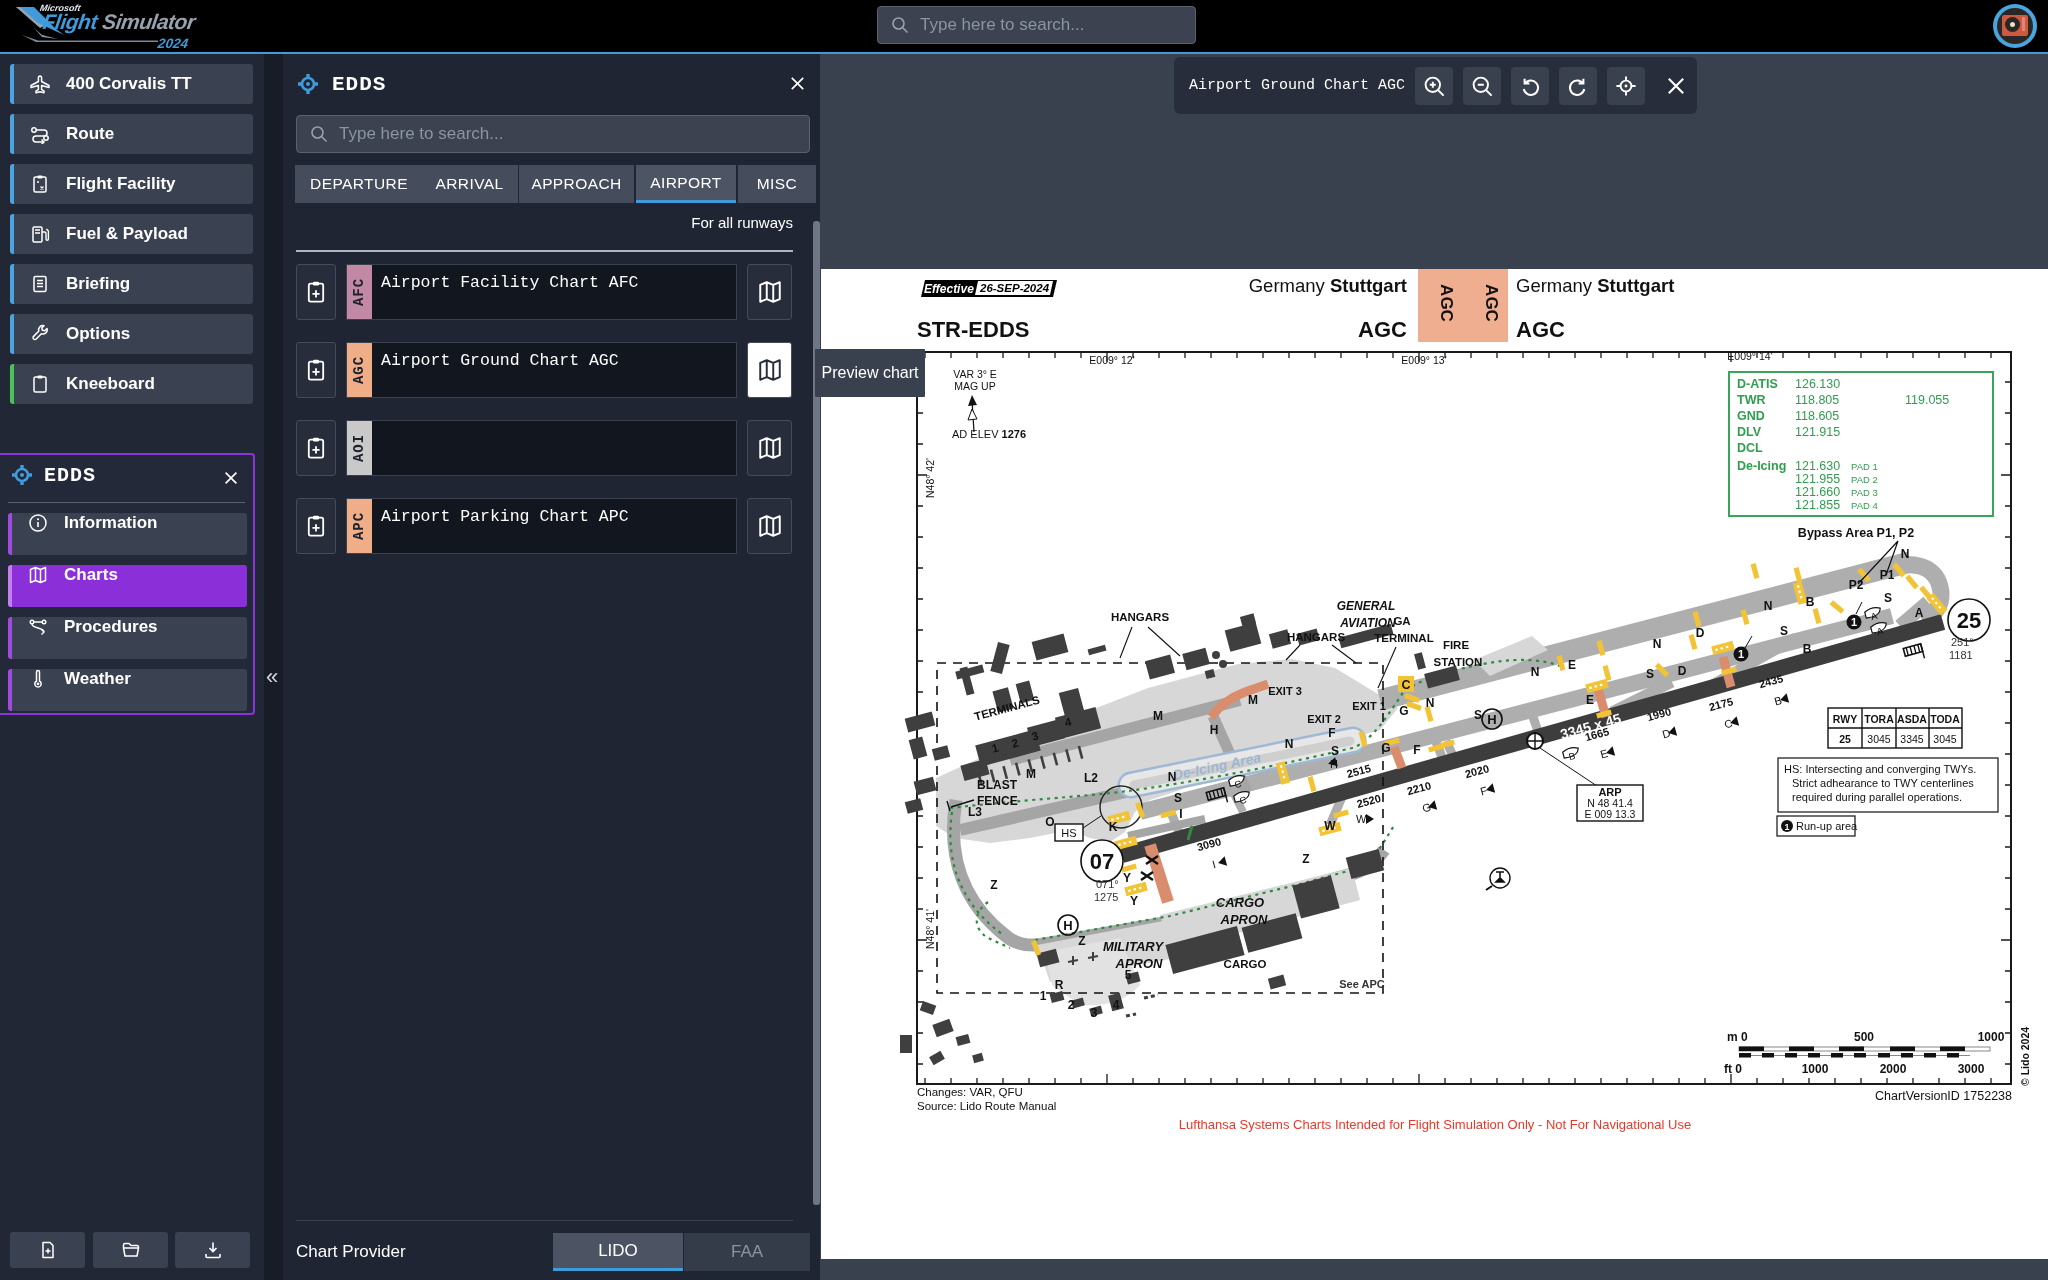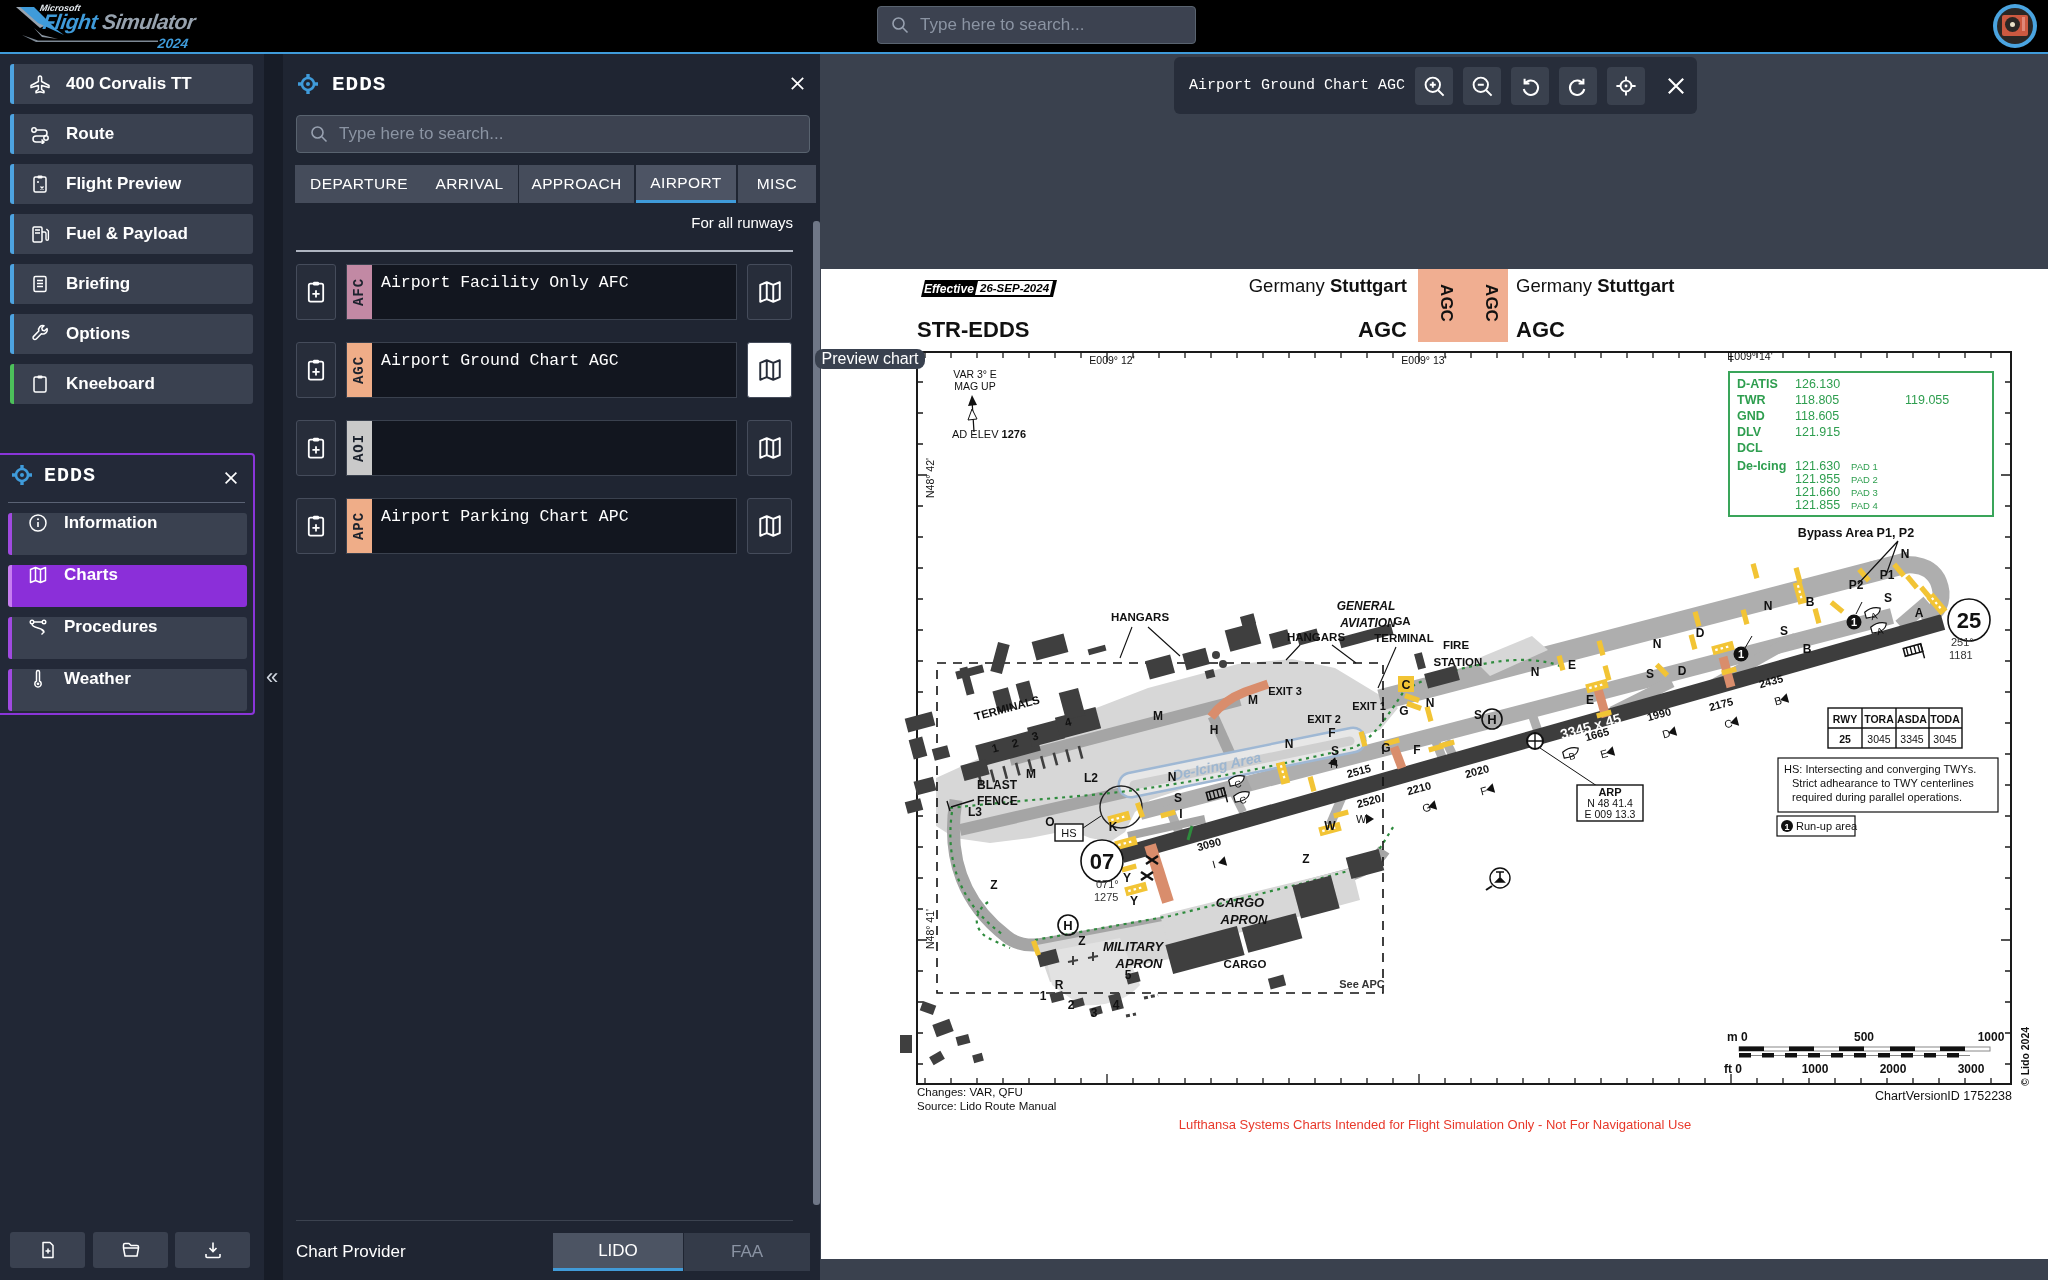--- a/index.html
+++ b/index.html
@@ -52,22 +52,22 @@
 #lido { position:absolute; left:270px; top:1179px; width:130px; height:38px; background:#4c5463;
   color:#fff; font-size:17px; display:flex; align-items:center; justify-content:center;
   border-bottom:3px solid #419bd8; }
 #faa { position:absolute; left:401px; top:1179px; width:126px; height:38px; background:#343b49;
   color:#8a93a3; font-size:17px; display:flex; align-items:center; justify-content:center; }
 #toolbar { position:absolute; left:354px; top:3px; width:523px; height:57px; background:#272d3a;
   border-radius:6px; display:flex; align-items:center; }
 #toolbar .title { color:#fff; white-space:nowrap; font-size:15px; font-family:"Liberation Mono",monospace; margin-left:15px; }
 .tbtn { width:38px; height:38px; background:#3a414e; border-radius:4px; margin-left:10px;
   display:flex; align-items:center; justify-content:center; }
-#tooltip { position:absolute; left:815px; top:349px; width:110px; height:20px; background:#39414f;
-  border-radius:8px; color:#fff; font-size:16px; display:flex; align-items:center; justify-content:center; z-index:5;}
+#tooltip { position:absolute; left:815px; top:349px; width:110px; height:48px; background:#39414f;
+  border-radius:1px; color:#fff; font-size:16px; display:flex; align-items:center; justify-content:center; z-index:5;}
 </style></head><body>
 
 <div id="topbar">
   <div style="position:absolute;left:10px;top:2px;width:220px;height:48px;">
     <svg width="60" height="46" style="position:absolute;left:2px;top:2px">
       <path d="M4 3 L16 3 L34 21 L28 24 Z" fill="#99a3ae"></path>
       <path d="M8 3 L22 3 L44 25 L52 31 L26 19 Z" fill="#3f9bda"></path>
       <path d="M22 24 L30 31 L46 35 L30 33 Z" fill="#8d98a4"></path>
     </svg>
     <div style="position:absolute;left:30px;top:1px;color:#e8edf2;font-size:9px;font-style:italic;font-weight:700;transform:skewX(-10deg)">Microsoft</div>
@@ -111,21 +111,21 @@
         </svg></span>
       <span>Route</span>
     </div>
 <div class="sbtn" style="top:110px;border-left-color:#4da3e0">
       <span class="sic"><svg width="20" height="20" viewBox="0 0 20 20">
           <rect x="4" y="3" width="12" height="15" rx="1.5" fill="none" stroke="#fff" stroke-width="1.5"></rect>
           <rect x="7.5" y="1.5" width="5" height="3" rx="1" fill="#fff"></rect>
           <circle cx="8" cy="8" r="1" fill="#fff"></circle>
           <path d="M10.5 12.5 l3 3 m0 -3 l-3 3" stroke="#fff" stroke-width="1.3"></path>
         </svg></span>
-      <span>Flight Preview</span>
+      <span>Flight Facility</span>
     </div>
 <div class="sbtn" style="top:160px;border-left-color:#4da3e0">
       <span class="sic"><svg width="20" height="20" viewBox="0 0 20 20">
           <rect x="3" y="3" width="9" height="15" rx="1.2" fill="none" stroke="#fff" stroke-width="1.5"></rect>
           <path d="M5 6 h5 M5 9 h5" stroke="#fff" stroke-width="1.3"></path>
           <path d="M12 8 h2.5 a1.5 1.5 0 0 1 1.5 1.5 V15 a1.2 1.2 0 0 0 2.4 0 V7 l-2 -2" fill="none" stroke="#fff" stroke-width="1.4"></path>
         </svg></span>
       <span>Fuel &amp; Payload</span>
     </div>
 <div class="sbtn" style="top:210px;border-left-color:#4da3e0">
@@ -236,21 +236,21 @@
       <svg width="24" height="24" viewBox="0 0 20 20">
         <rect x="4" y="3" width="12" height="15" rx="1.5" fill="none" stroke="#fff" stroke-width="1.5"></rect>
         <rect x="7.5" y="1.5" width="5" height="3" rx="1" fill="#fff"></rect>
         <path d="M10 8.5 v6 M7 11.5 h6" stroke="#fff" stroke-width="1.5"></path>
       </svg>
     </div>
 <div class="crow" style="top:210px">
       <div class="ctag" style="background:#c289a4">
         <span>AFC</span>
       </div>
-      <div class="ctitle">Airport Facility Only AFC</div>
+      <div class="ctitle">Airport Facility Chart AFC</div>
     </div>
 <div class="pvbtn" style="top:210px">
       <svg width="26" height="26" viewBox="0 0 20 20">
         <path d="M2.5 4.5 L7.5 2.5 L12.5 4.5 L17.5 2.5 V15.5 L12.5 17.5 L7.5 15.5 L2.5 17.5 Z M7.5 2.5 V15.5 M12.5 4.5 V17.5" fill="none" stroke="#fff" stroke-width="1.5" stroke-linejoin="round"></path>
       </svg>
     </div>
 <div class="addbtn" style="top:288px">
       <svg width="24" height="24" viewBox="0 0 20 20">
         <rect x="4" y="3" width="12" height="15" rx="1.5" fill="none" stroke="#fff" stroke-width="1.5"></rect>
         <rect x="7.5" y="1.5" width="5" height="3" rx="1" fill="#fff"></rect>

